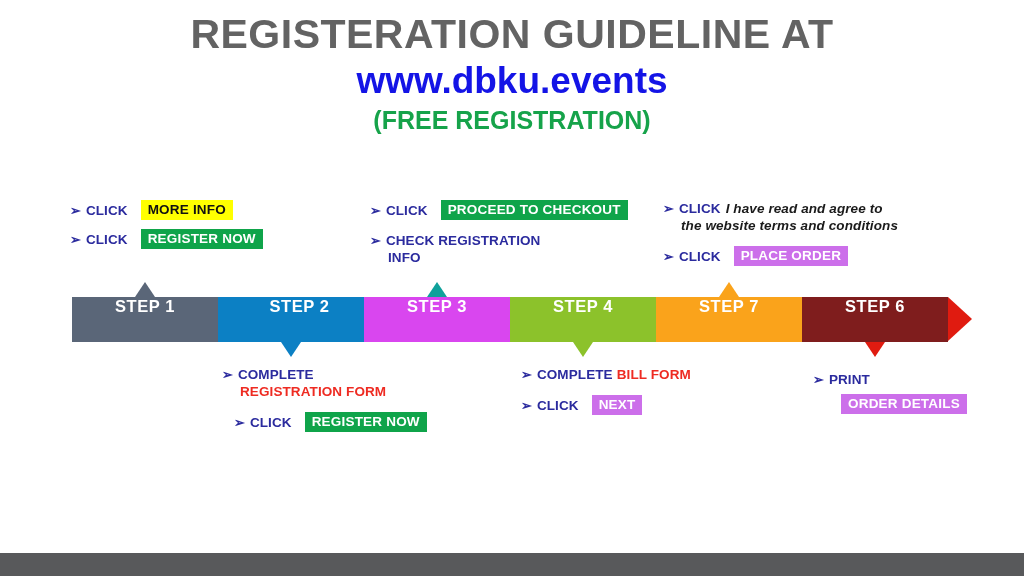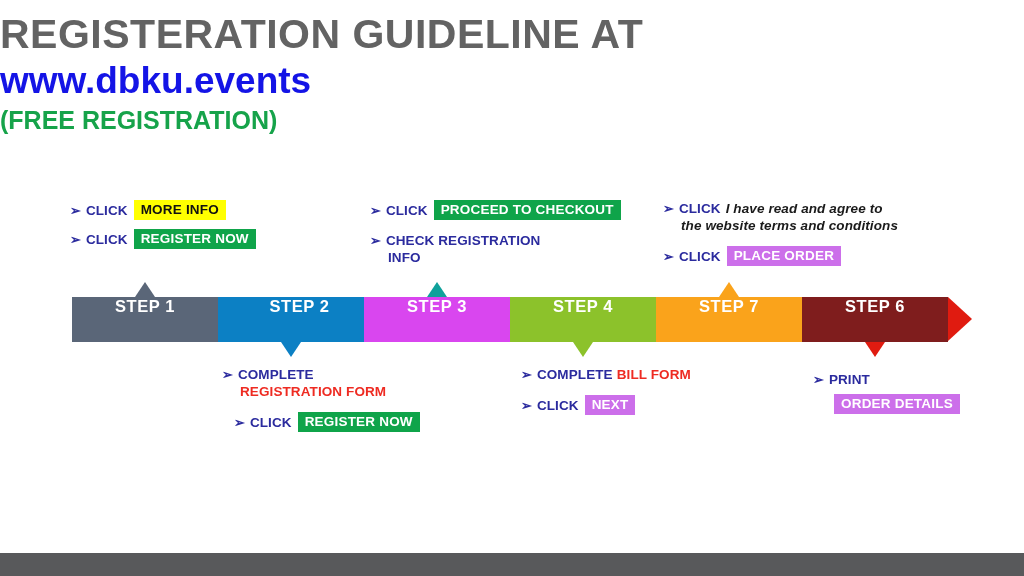--- a/index.html
+++ b/index.html
@@ -15,21 +15,21 @@
     overflow: hidden;
     position: relative;
   }
 
   
   #title-block {
     position: absolute;
     top: 8px;
     left: 0;
     width: 1024px;
-    text-align: left;
+    text-align: center;
   }
   #main-title {
     font-size: 41px;
     font-weight: bold;
     color: #636363;
     letter-spacing: 0.5px;
     line-height: 52px;
     white-space: nowrap;
   }
   #site-url {
@@ -140,21 +140,21 @@
     font-size: 13.5px;
     font-weight: bold;
     font-style: italic;
     letter-spacing: 0.1px;
   }
   .chip {
     font-size: 13.5px;
     font-weight: bold;
     letter-spacing: 0.2px;
     padding: 2px 7px 3px 7px;
-    margin-left: 6px;
+    margin-left: 13px;
     display: inline-block;
     line-height: 15px;
   }
   .chip-yellow { background: #FFFF00; color: #111111; }
   .chip-green  { background: #0FA44A; color: #FFFFFF; }
   .chip-orchid { background: #CC6FEA; color: #FFFFFF; }
   .indent-sub {
     padding-left: 18px;
     line-height: 17px;
     white-space: nowrap;
@@ -289,17 +289,17 @@
     <span class="chip chip-orchid">NEXT</span>
   </div>
 </div>
 
 <div class="annot-group" style="left:813px; top:371px;">
   <div class="annot-line">
     <span class="bullet">➢</span>
     <span class="kw">PRINT</span>
   </div>
   <div class="annot-line" style="margin-top:6px; padding-left:12px;">
-    <span class="chip chip-orchid" style="margin-left:9px;">ORDER DETAILS</span>
+    <span class="chip chip-orchid" style="margin-left:16px;">ORDER DETAILS</span>
   </div>
 </div>
 
 <div id="footer-bar"></div>
 
 </body></html>

